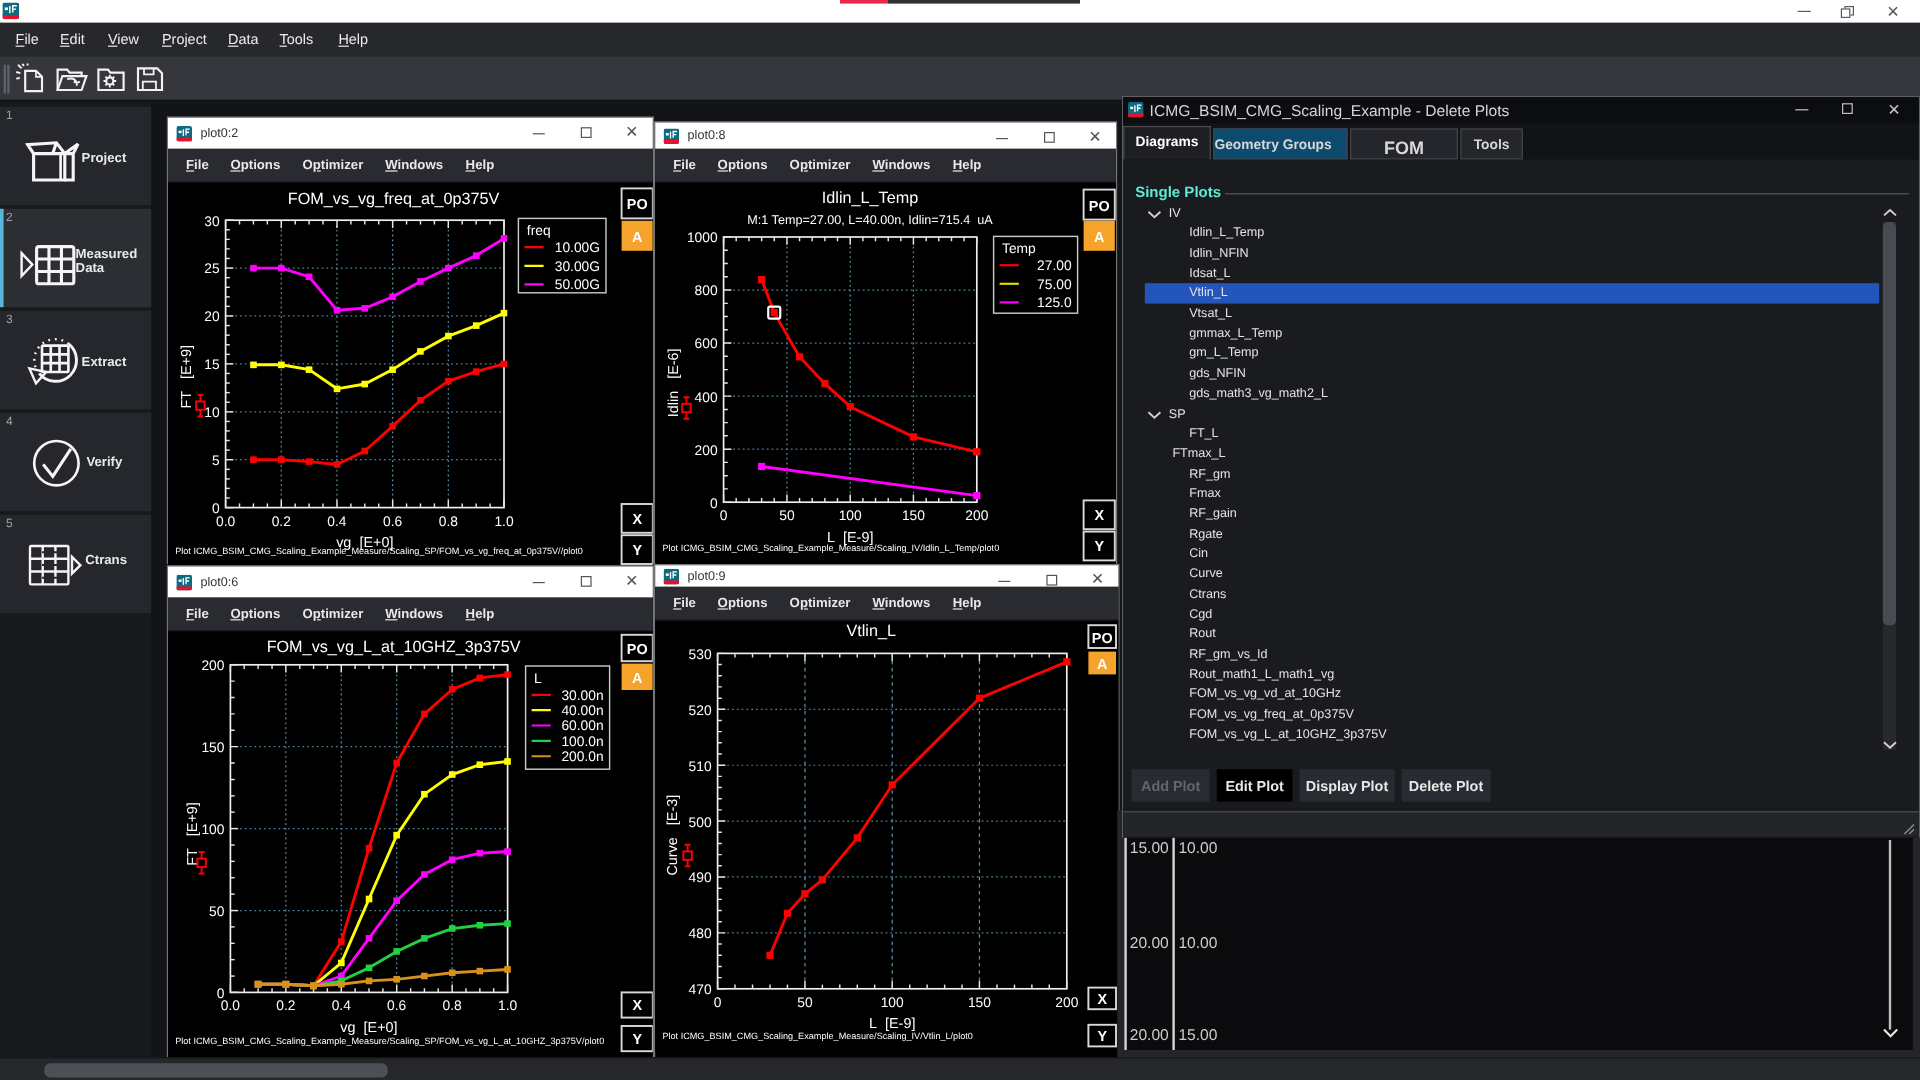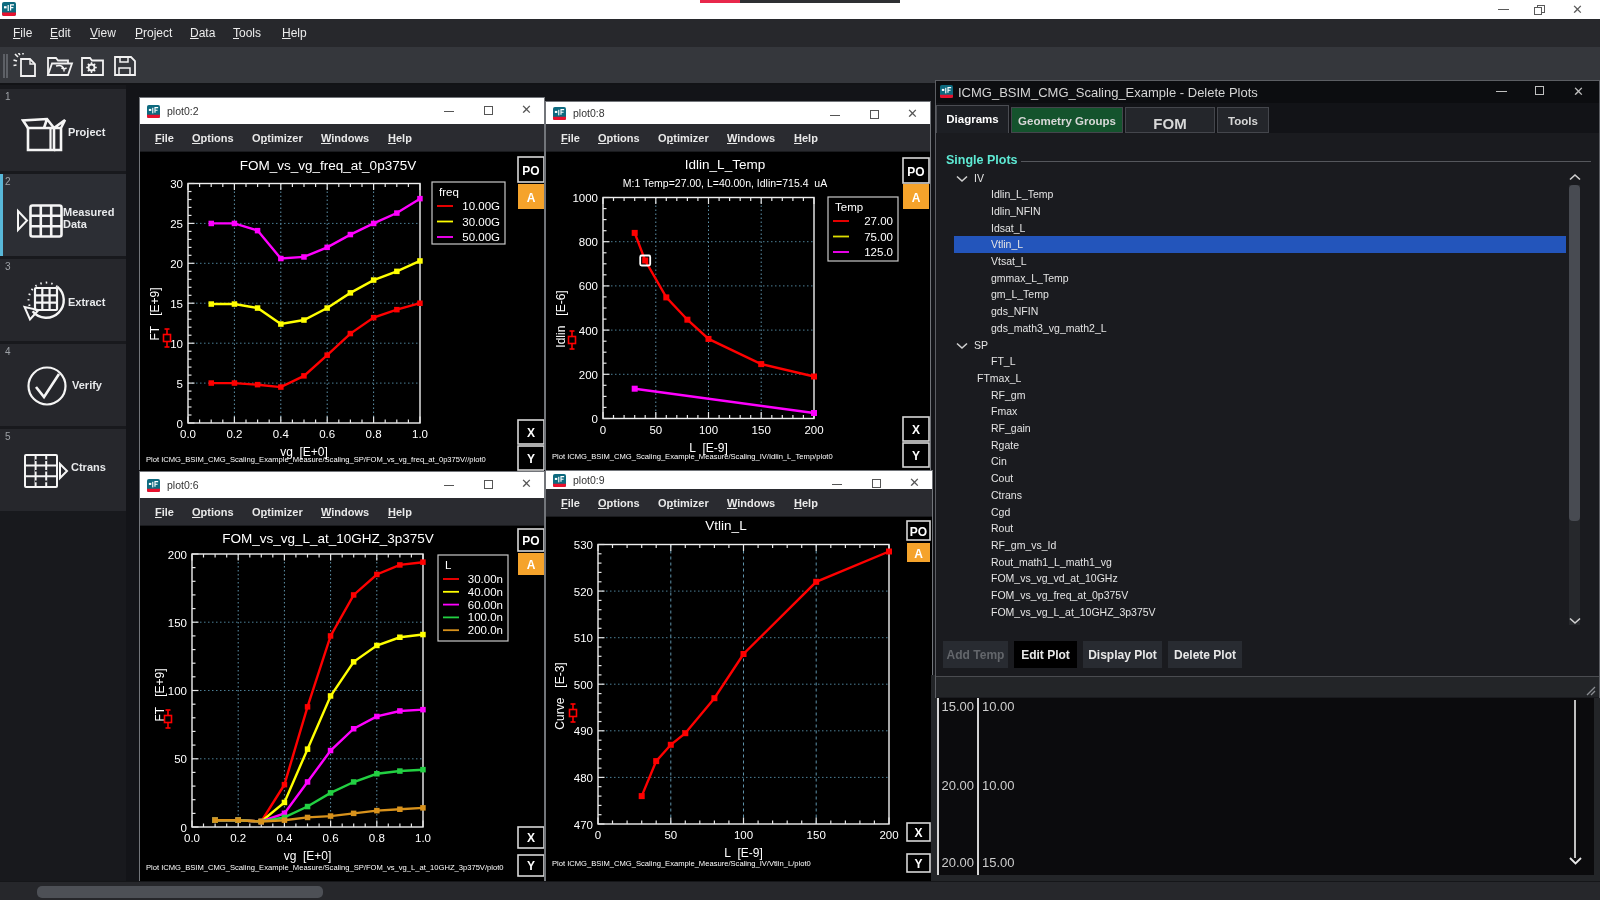--- a/index.html
+++ b/index.html
@@ -897,21 +897,21 @@
           <path d="M8 2.2 h4 v1.2 h-2.8 v1.6 h2.2 v1.2 h-2.2 v2.2 h-1.2 Z" fill="#fff"></path>
         </svg>
       </div>
  <div class="abs" style="left:22px;top:4px;font-size:13px;color:#d5d5d5">ICMG_BSIM_CMG_Scaling_Example - Delete Plots</div>
  <div class="abs" style="left:560px;top:10px;width:11px;border-top:1.4px solid #c0c0c0"></div>
  <div class="abs" style="left:599px;top:5px;width:9px;height:9px;border:1.3px solid #c0c0c0"></div>
  <div class="abs" style="left:637px;top:3px;font-size:13px;color:#c0c0c0">✕</div>
 </div>
     <div class="abs" style="left:0;top:22px;width:663px;height:30px;background:#121317">
  <div class="abs" style="left:0px;top:2px;width:73px;height:28px;background:#1d1f24;border:1px solid #4a4c52;border-bottom:none;text-align:center;font-size:11.5px;font-weight:bold;color:#fff;padding-top:7px">Diagrams</div>
- <div class="abs" style="left:75px;top:4px;width:112px;height:26px;background:#14532d;border:1px solid #44464c;text-align:center;font-size:11.5px;font-weight:bold;color:#d8d8d8;padding-top:7px">Geometry Groups</div>
+ <div class="abs" style="left:75px;top:4px;width:112px;height:26px;background:#0c4a6e;border:1px solid #44464c;font-size:11.5px;font-weight:bold;color:#d8d8d8;padding-top:7px">Geometry Groups</div>
  <div class="abs" style="left:189px;top:4px;width:90px;height:26px;background:#24262b;border:1px solid #44464c;text-align:center;font-size:15px;font-weight:bold;color:#d8d8d8;padding-top:7px">FOM Manager</div>
  <div class="abs" style="left:281px;top:4px;width:52px;height:26px;background:#24262b;border:1px solid #44464c;text-align:center;font-size:11.5px;font-weight:bold;color:#d8d8d8;padding-top:7px">Tools</div>
 </div>
     <div class="abs" style="left:0;top:52px;width:663px;height:543px;background:#1a1b1f">
       <div class="abs" style="left:10px;top:20px;font-size:12.5px;font-weight:bold;color:#5eead4">Single Plots</div>
       <div class="abs" style="left:85px;top:28px;width:570px;border-top:1px solid #55575c"></div>
       <svg class="abs" style="left:20px;top:41.5px" width="12" height="8" viewBox="0 0 12 8">
         <path d="M1 1.5 L6 6 L11 1.5" fill="none" stroke="#d0d0d0" stroke-width="1.6"></path>
       </svg>
       <div class="abs" style="left:38px;top:38.5px;font-size:10.5px;color:#e4e4e4">IV</div>
@@ -929,38 +929,38 @@
         <path d="M1 1.5 L6 6 L11 1.5" fill="none" stroke="#d0d0d0" stroke-width="1.6"></path>
       </svg>
       <div class="abs" style="left:38px;top:205.5px;font-size:10.5px;color:#e4e4e4">SP</div>
       <div class="abs" style="left:55px;top:222.2px;font-size:10.5px;color:#e4e4e4">FT_L</div>
       <div class="abs" style="left:41px;top:238.9px;font-size:10.5px;color:#e4e4e4">FTmax_L</div>
       <div class="abs" style="left:55px;top:255.6px;font-size:10.5px;color:#e4e4e4">RF_gm</div>
       <div class="abs" style="left:55px;top:272.3px;font-size:10.5px;color:#e4e4e4">Fmax</div>
       <div class="abs" style="left:55px;top:289.0px;font-size:10.5px;color:#e4e4e4">RF_gain</div>
       <div class="abs" style="left:55px;top:305.7px;font-size:10.5px;color:#e4e4e4">Rgate</div>
       <div class="abs" style="left:55px;top:322.4px;font-size:10.5px;color:#e4e4e4">Cin</div>
-      <div class="abs" style="left:55px;top:339.1px;font-size:10.5px;color:#e4e4e4">Cout</div>
+      <div class="abs" style="left:55px;top:339.1px;font-size:10.5px;color:#e4e4e4">Curve</div>
       <div class="abs" style="left:55px;top:355.8px;font-size:10.5px;color:#e4e4e4">Ctrans</div>
       <div class="abs" style="left:55px;top:372.5px;font-size:10.5px;color:#e4e4e4">Cgd</div>
       <div class="abs" style="left:55px;top:389.2px;font-size:10.5px;color:#e4e4e4">Rout</div>
       <div class="abs" style="left:55px;top:405.9px;font-size:10.5px;color:#e4e4e4">RF_gm_vs_Id</div>
       <div class="abs" style="left:55px;top:422.6px;font-size:10.5px;color:#e4e4e4">Rout_math1_L_math1_vg</div>
       <div class="abs" style="left:55px;top:439.3px;font-size:10.5px;color:#e4e4e4">FOM_vs_vg_vd_at_10GHz</div>
       <div class="abs" style="left:55px;top:456.0px;font-size:10.5px;color:#e4e4e4">FOM_vs_vg_freq_at_0p375V</div>
       <div class="abs" style="left:55px;top:472.7px;font-size:10.5px;color:#e4e4e4">FOM_vs_vg_L_at_10GHZ_3p375V</div>
       <svg class="abs" style="left:633px;top:40px" width="12" height="8" viewBox="0 0 12 8">
         <path d="M1 6.5 L6 2 L11 6.5" fill="none" stroke="#d0d0d0" stroke-width="1.6"></path>
       </svg>
       <div class="abs" style="left:633px;top:52px;width:11px;height:440px;background:#26282c"></div>
       <div class="abs" style="left:633px;top:52px;width:11px;height:336px;background:#484b52;border-radius:4px"></div>
       <svg class="abs" style="left:633px;top:484px" width="12" height="8" viewBox="0 0 12 8">
         <path d="M1 1.5 L6 6 L11 1.5" fill="none" stroke="#d0d0d0" stroke-width="1.6"></path>
       </svg>
-      <div class="abs" style="left:7px;top:508px;width:65px;height:27px;background:#282b31;text-align:center;font-size:12px;font-weight:bold;color:#63666b;padding-top:7px">Add Temp</div>
+      <div class="abs" style="left:7px;top:508px;width:65px;height:27px;background:#282b31;text-align:center;font-size:12px;font-weight:bold;color:#63666b;padding-top:7px">Add Plot</div>
       <div class="abs" style="left:78px;top:508px;width:63px;height:27px;background:#000000;text-align:center;font-size:12px;font-weight:bold;color:#e8e8e8;padding-top:7px">Edit Plot</div>
       <div class="abs" style="left:147px;top:508px;width:79px;height:27px;background:#282b31;text-align:center;font-size:12px;font-weight:bold;color:#e8e8e8;padding-top:7px">Display Plot</div>
       <div class="abs" style="left:232px;top:508px;width:74px;height:27px;background:#282b31;text-align:center;font-size:12px;font-weight:bold;color:#e8e8e8;padding-top:7px">Delete Plot</div>
     </div>
     <div class="abs" style="left:0;top:595px;width:663px;height:21px;background:#232528;border-top:1px solid #4a4c50">
       <svg class="abs" style="left:648px;top:7px" width="12" height="12" viewBox="0 0 12 12">
         <g stroke="#8a8d92" stroke-width="1.2">
           <path d="M11 3 L3 11"></path>
           <path d="M11 7 L7 11"></path>
           <path d="M11 11 L11 11"></path>

